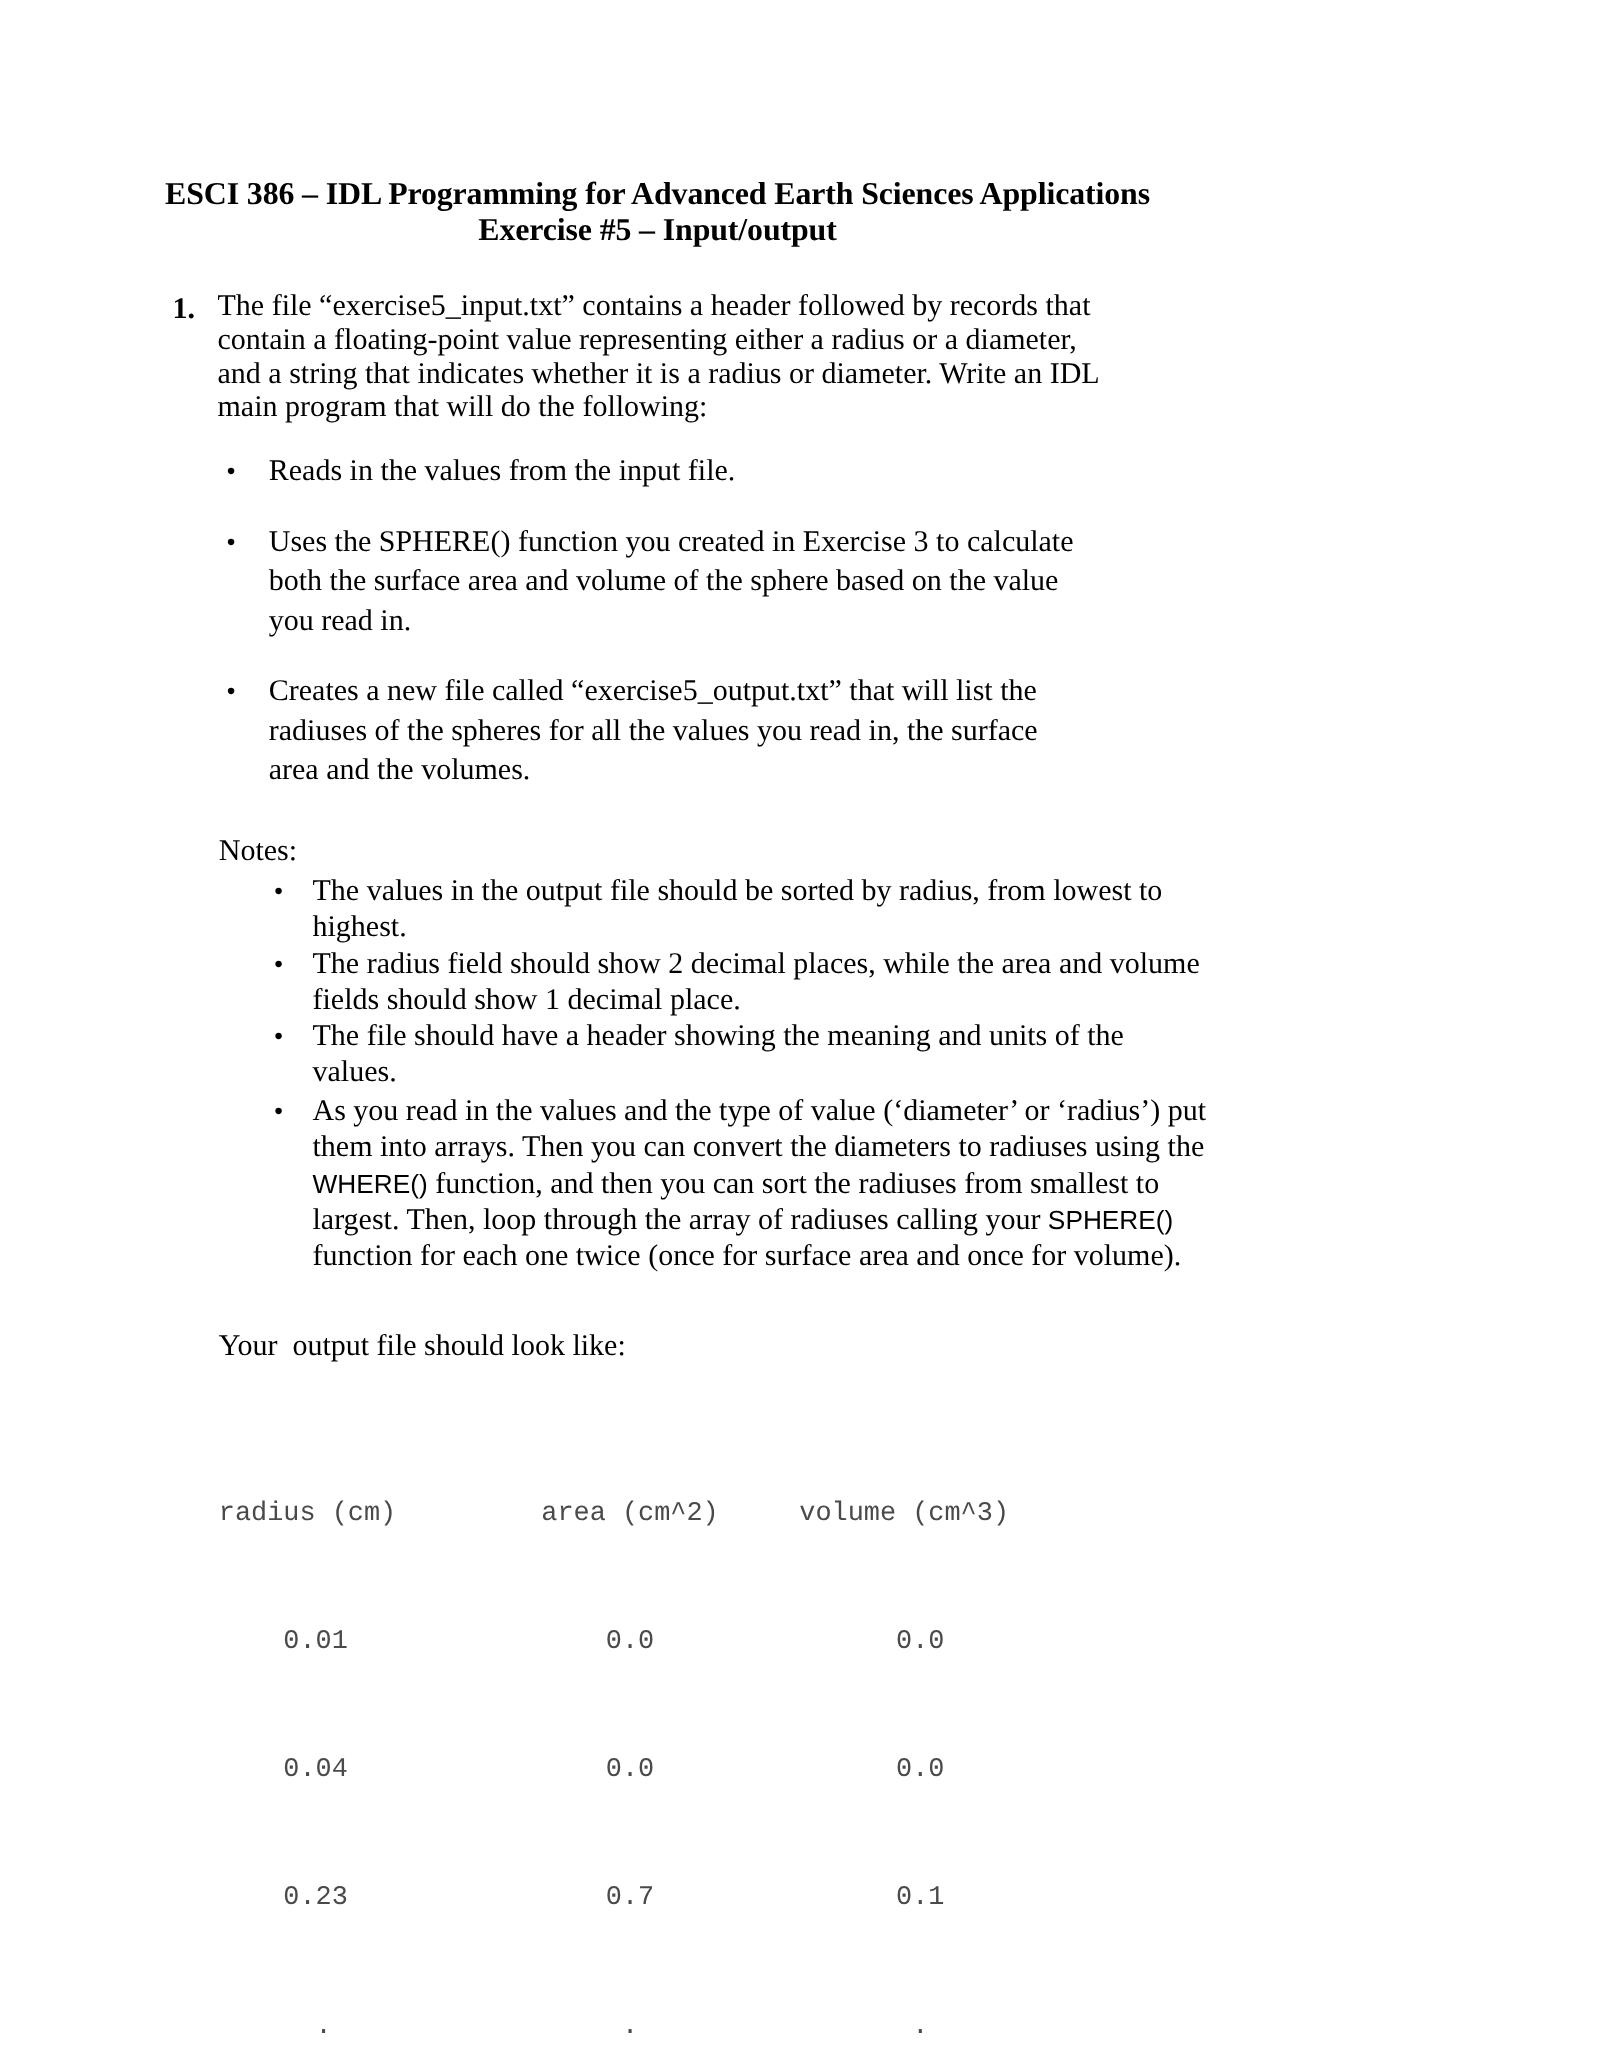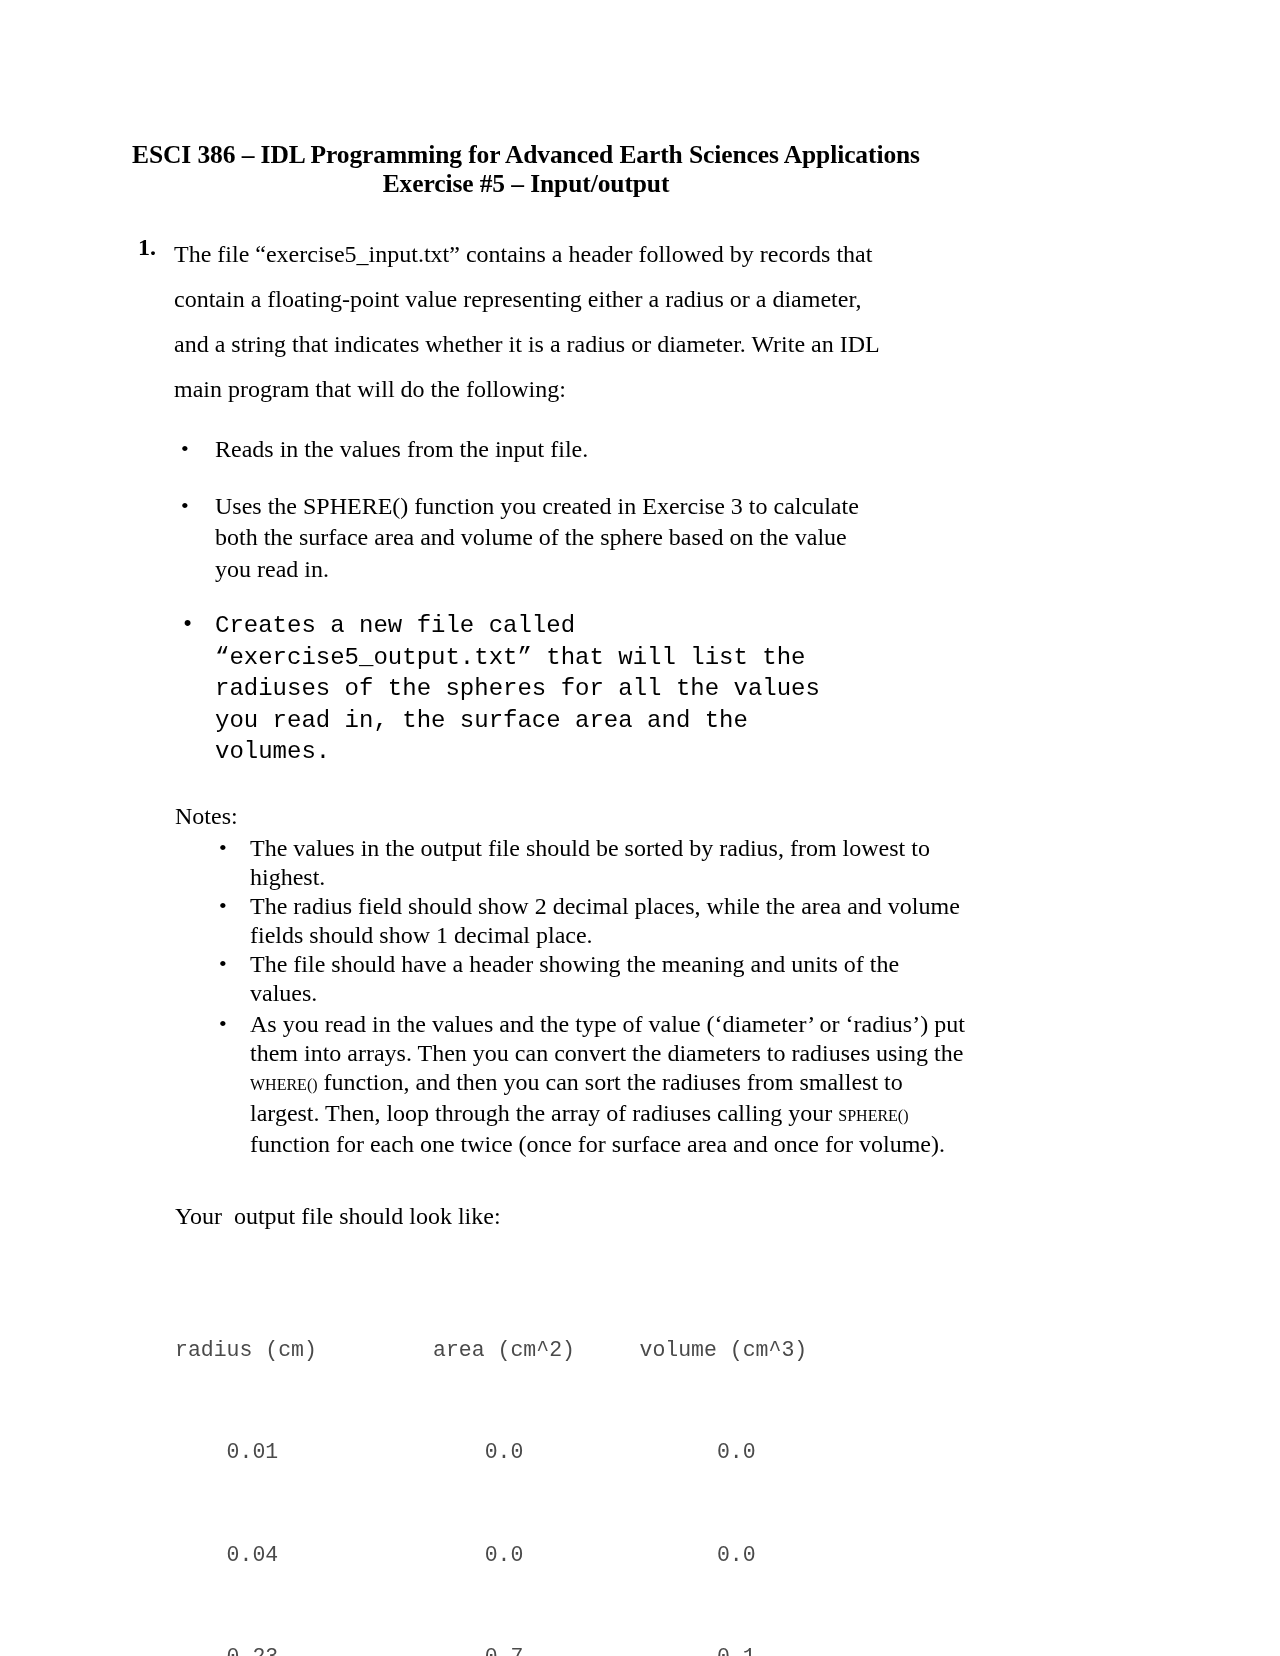--- a/index.html
+++ b/index.html
@@ -45,21 +45,21 @@
   }
   .item-num {
     font-weight: bold;
     font-size: 24px;
     line-height: 31.5px;
     width: 36px;
     flex: 0 0 36px;
   }
   .item-body {
     font-size: 24px;
-    line-height: 45px;
+    line-height: 27px;
     text-align: left;
   }
 
   
   .bullets {
     margin: 0;
     padding: 0;
     list-style: none;
   }
   .bullets.level1 {
@@ -67,21 +67,21 @@
     padding-left: 175px;
     padding-right: 190px;
   }
   .bullets.level1 > li {
     position: relative;
     padding-left: 40px;
     font-size: 24px;
     line-height: 31.5px;
     margin-bottom: 25px;
   }
-  .bullets.level1 > li:last-child { margin-bottom: 16px; font-family: Liberation Mono, monospace; }
+  .bullets.level1 > li:last-child { margin-bottom: 16px; }
   .bullets.level1 > li::before {
     content: "\2022";
     position: absolute;
     left: 6px;
     top: -1px;
     font-size: 22px;
   }
 
   .sub-heading {
     font-size: 24px;
@@ -106,22 +106,22 @@
     content: "\2022";
     position: absolute;
     left: 6px;
     top: -1px;
     font-size: 22px;
   }
 
   .hint-list > li { line-height: 28.5px; }
 
   code, .mono {
-    font-family: Liberation Serif, serif;
-    font-size: 16px;
+    font-family: Liberation Sans, sans-serif;
+    font-size: 21px;
     margin-top: 40px;
   }
 
   
   .lead-line {
     font-size: 24px;
     line-height: 31.5px;
     padding-left: 175px;
     margin-top: 42px;
     white-space: pre;

